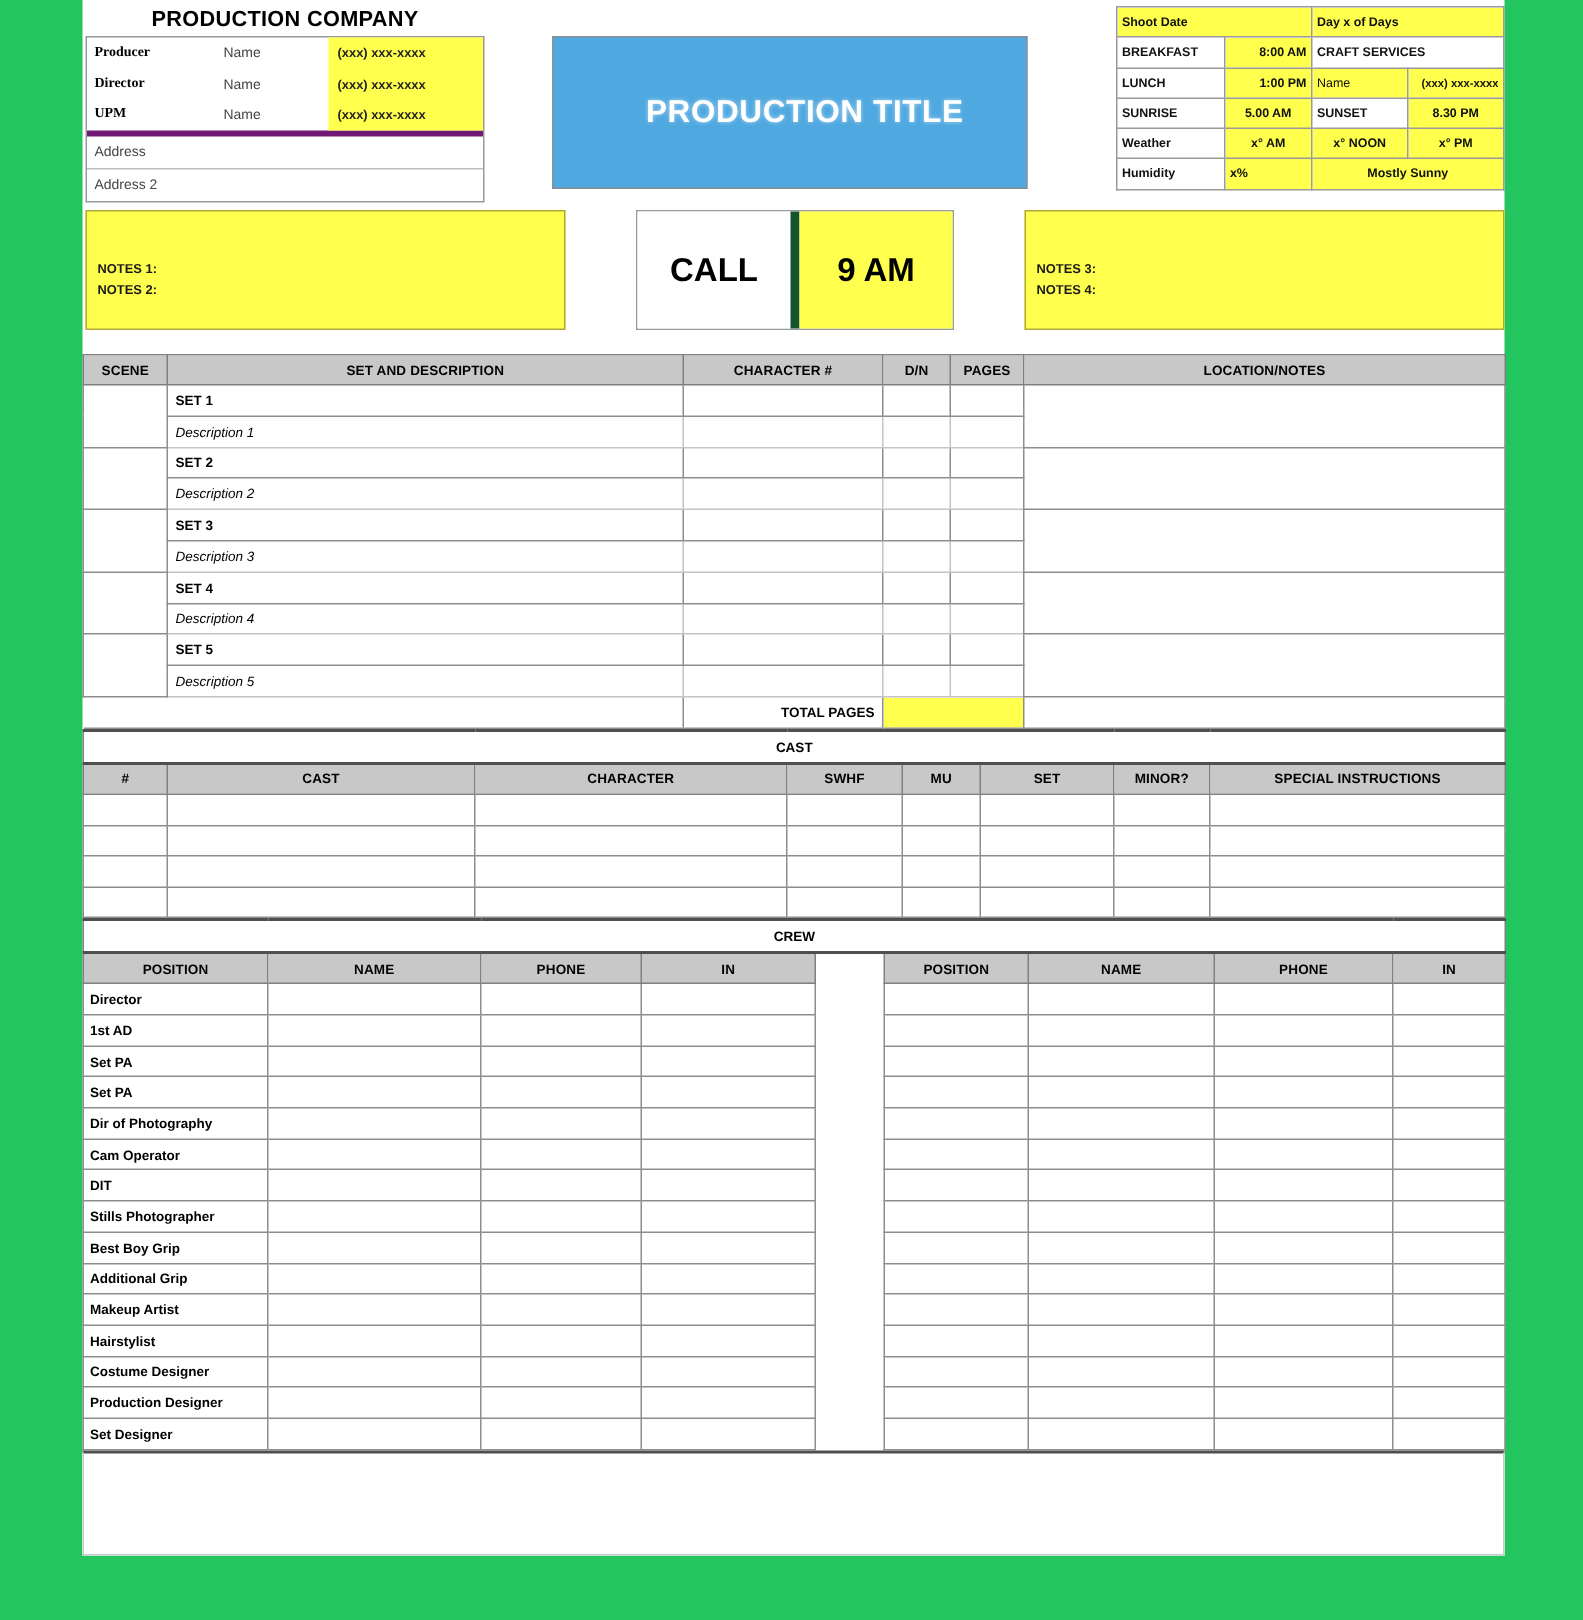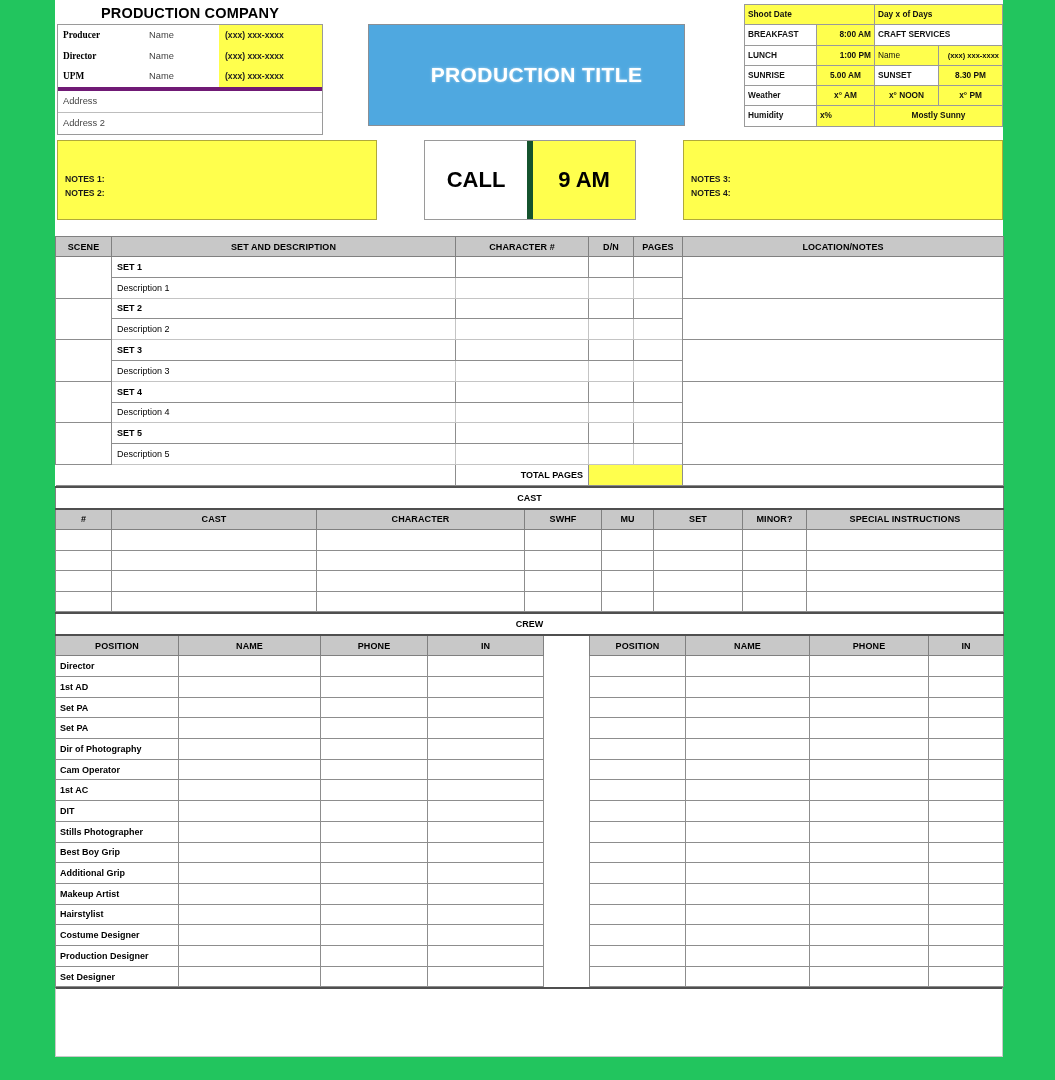--- a/index.html
+++ b/index.html
@@ -222,20 +222,21 @@
     height: 19.8px;
     border: 1px solid #8d8d8d;
     font-weight: bold;
     font-size: 8.8px;
     padding-left: 5px !important;
   }
   .sc-desc {
     height: 19.8px;
     border: 1px solid #c4c4c4;
     border-top: none;
+    font-style: italic;
     font-size: 8.8px;
     padding-left: 5px !important;
     color: #1a1a1a;
   }
   .sc-blank { border: 1px solid #8d8d8d; }
   .sc-blank-nb { border: 1px solid #c4c4c4; border-top: none; border-bottom: 1px solid #c4c4c4;}
   .sc-loc { border: 1px solid #8d8d8d; }
 
   
   .tp-row td { height: 20px; }
@@ -652,31 +653,20 @@
             <td class="crew-cell"></td>
             <td class="crew-cell"></td>
             <td class="crew-cell"></td>
             <td class="crew-gap"></td>
             <td class="crew-cell"></td>
             <td class="crew-cell"></td>
             <td class="crew-cell"></td>
             <td class="crew-cell"></td>
           </tr>
         <tr>
-            <td class="crew-pos">1st AC</td>
-            <td class="crew-cell"></td>
-            <td class="crew-cell"></td>
-            <td class="crew-cell"></td>
-            <td class="crew-gap"></td>
-            <td class="crew-cell"></td>
-            <td class="crew-cell"></td>
-            <td class="crew-cell"></td>
-            <td class="crew-cell"></td>
-          </tr>
-        <tr>
             <td class="crew-pos">DIT</td>
             <td class="crew-cell"></td>
             <td class="crew-cell"></td>
             <td class="crew-cell"></td>
             <td class="crew-gap"></td>
             <td class="crew-cell"></td>
             <td class="crew-cell"></td>
             <td class="crew-cell"></td>
             <td class="crew-cell"></td>
           </tr>

